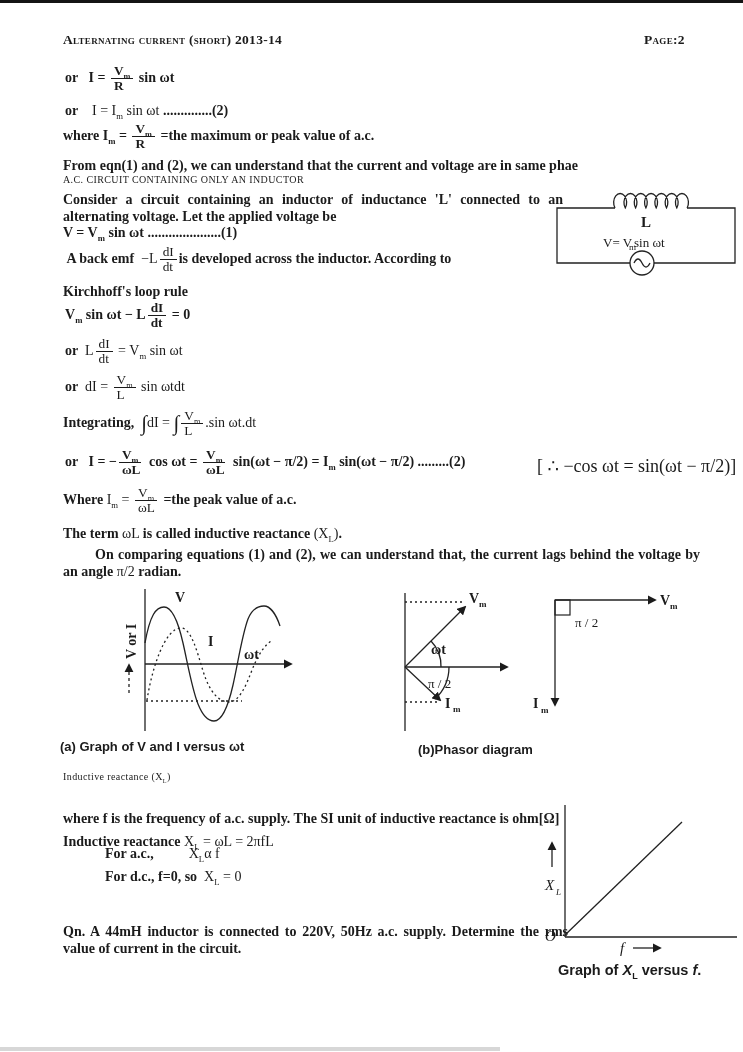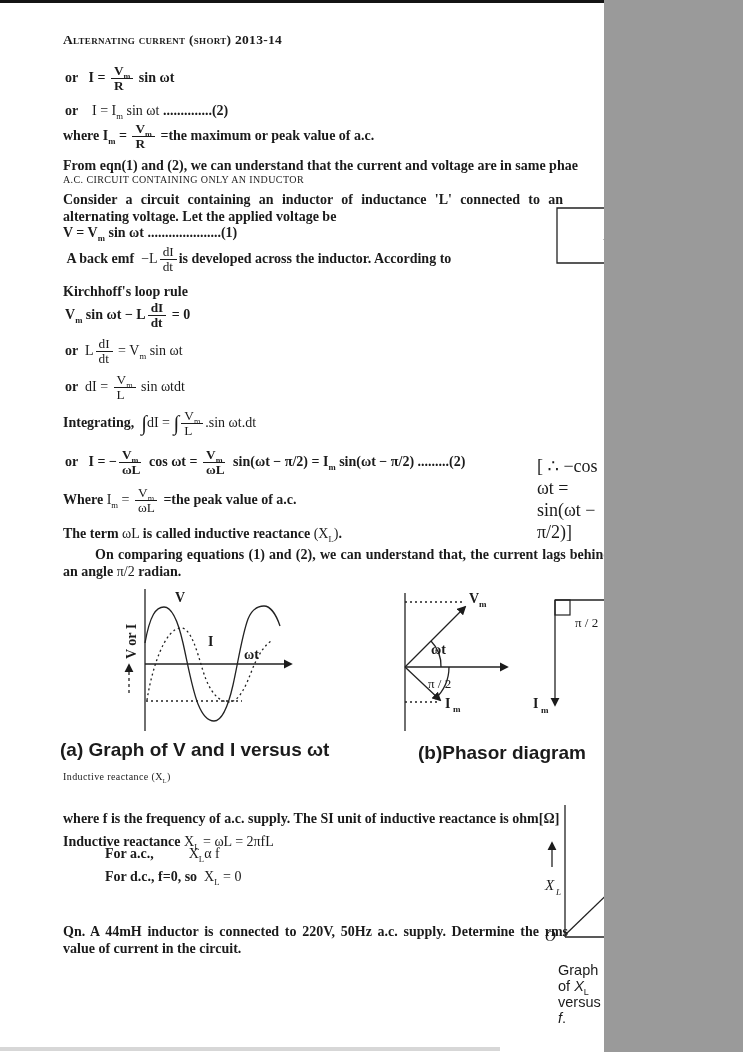--- a/index.html
+++ b/index.html
@@ -1,34 +1,34 @@
 <!DOCTYPE html>
 <html><head>
 <meta charset="utf-8">
 <style>
   html,body{margin:0;padding:0;background:#9a9a9a;}
-  .page{position:relative;width:604px;height:1052px;background:#ffffff;overflow:hidden;
+  .page{position:relative;width:743px;height:1052px;background:#ffffff;overflow:hidden;
         font-family:"Liberation Serif","DejaVu Serif",serif;color:#1b1b1b;}
   .topbar{position:absolute;left:0;top:0;width:743px;height:3px;background:#141414;}
   .botbar{position:absolute;left:0;top:1047px;width:500px;height:4px;background:#d7d7d7;}
   .hdr{position:absolute;font-variant:small-caps;font-weight:700;font-size:13.5px;letter-spacing:.3px;}
   .line{position:absolute;font-weight:700;font-size:14px;line-height:1.22;white-space:pre-wrap;}
   .just{text-align:justify;}
   .indent{text-indent:32px;}
   .tk-r{font-weight:400;}
   .tk-i{font-style:italic;}
   .tk-big{font-size:1.5em;font-weight:400;line-height:1;vertical-align:-0.12em;}
   .frac{display:inline-flex;flex-direction:column;align-items:flex-start;vertical-align:middle;
         font-size:0.95em;line-height:1.08;margin:0 2px;text-align:center;}
   .frac .num{padding:0 3px;border-bottom:1.4px solid #1b1b1b;}
   .frac .den{padding:0 3px;}
   sub{font-size:0.62em;line-height:0;}
   .caption{position:absolute;font-family:"Liberation Sans","DejaVu Sans",sans-serif;font-weight:700;
-           font-size:19px;white-space:pre-wrap;}
-  .capsm{position:absolute;font-family:"Liberation Sans","DejaVu Sans",sans-serif;font-weight:400;
+           font-size:13px;white-space:pre-wrap;}
+  .capsm{position:absolute;font-family:"Liberation Sans","DejaVu Sans",sans-serif;font-weight:700;
          font-size:14.5px;white-space:pre-wrap;}
   .headlight{font-weight:400;letter-spacing:.4px;font-size:10px;}
   svg{position:absolute;overflow:visible;}
   svg line, svg path{stroke:#222222;fill:none;stroke-width:1.3;}
   svg rect{stroke:#222222;fill:none;stroke-width:1.2;}
   svg circle{stroke:#222222;fill:#ffffff;stroke-width:1.3;}
   svg text{stroke:none;fill:#1b1b1b;font-family:"Liberation Serif","DejaVu Serif",serif;}
   .fillp{fill:#1b1b1b !important;stroke:none !important;}
   .t-b{font-weight:700;font-size:14px;}
   .t-r{font-weight:400;font-size:13px;}

